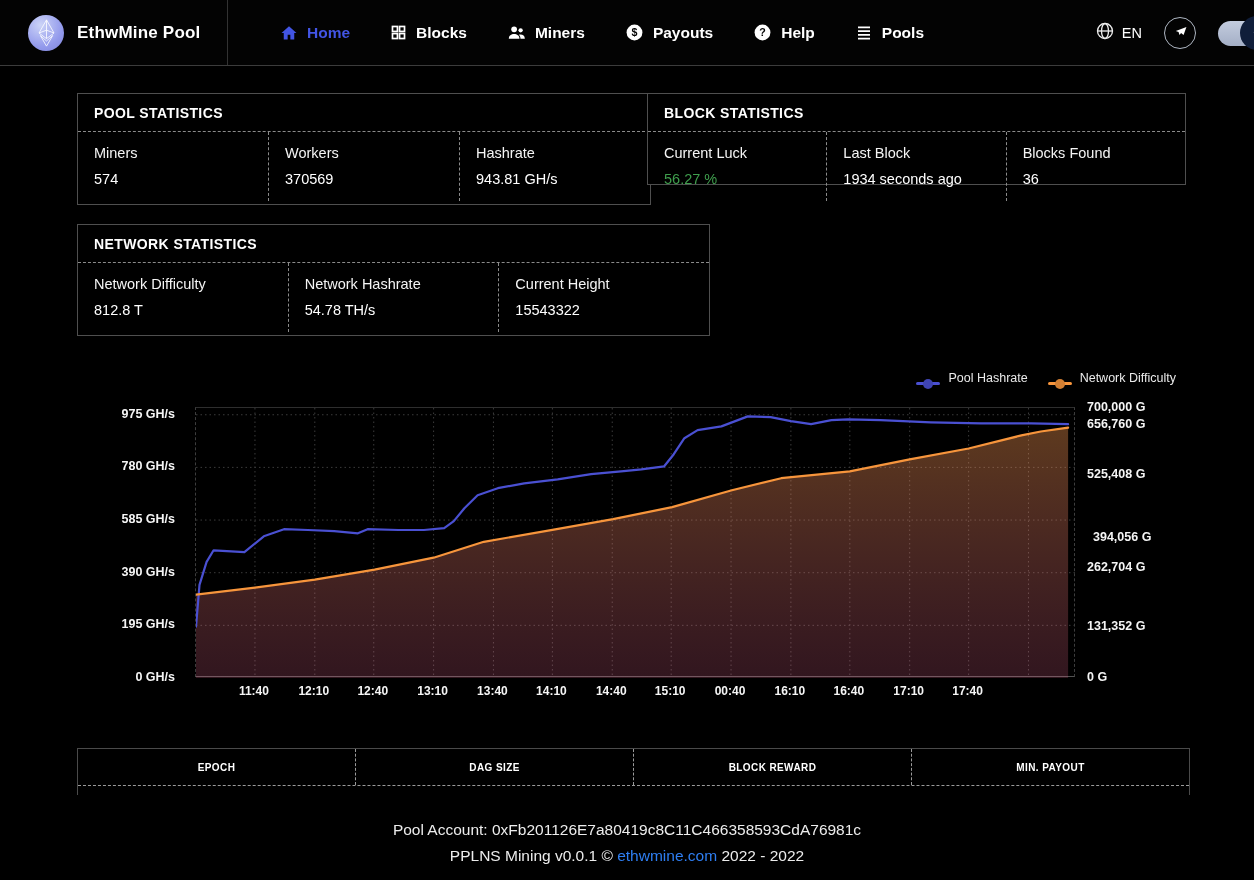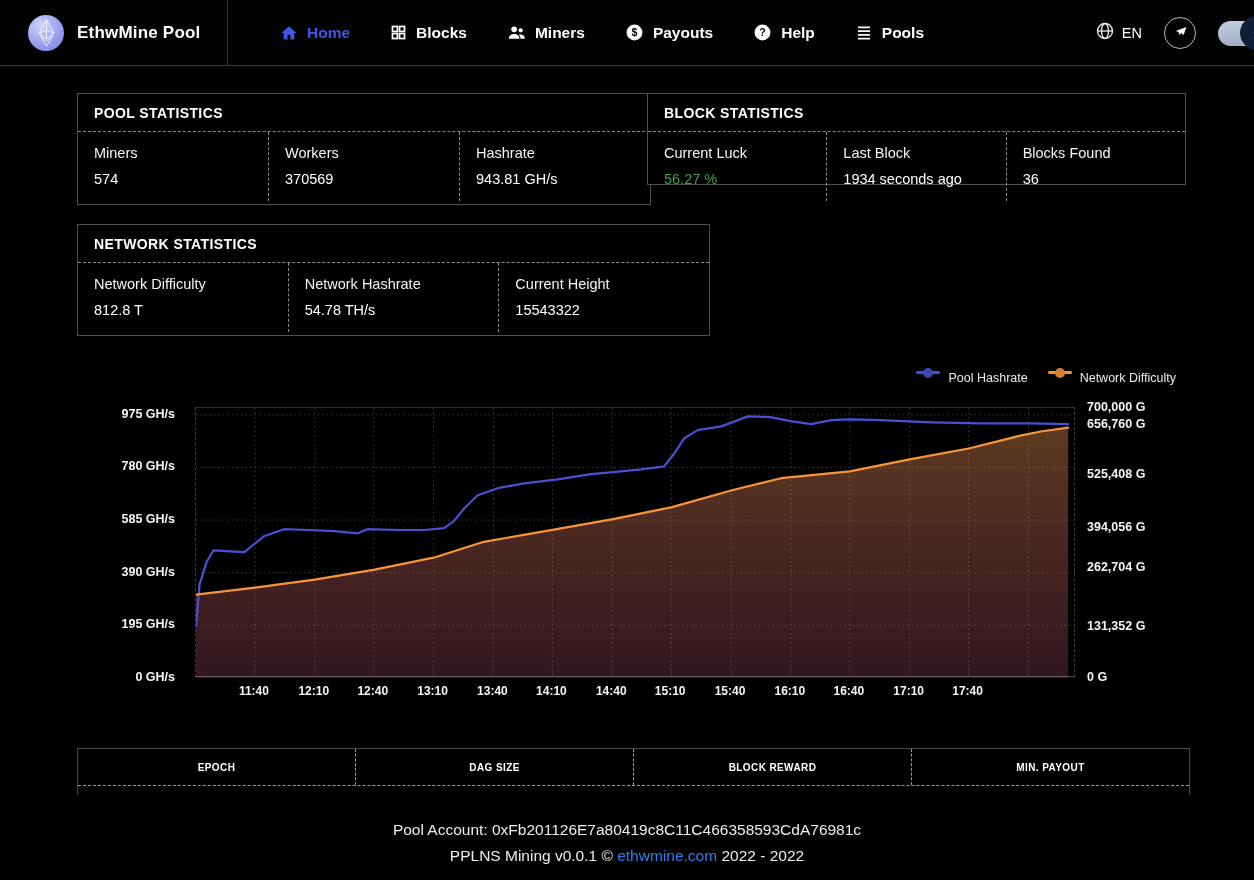--- a/index.html
+++ b/index.html
@@ -45,21 +45,21 @@
   .stat-label { font-size:14.5px; color:#f4f4f4; }
   .stat-value { font-size:14.5px; margin-top:10px; color:#fff; }
   .stat-value.green { color:#3f9e4d; }
   #card-pool    { left:77px;  top:93px;  width:574px; height:112px; }
   #card-block   { left:647px; top:93px;  width:539px; height:92px; }
   #card-network { left:77px;  top:224px; width:633px; height:112px; }
   
   .chart { position:absolute; left:0; top:360px; width:1254px; height:350px; }
   .legend { position:absolute; top:11px; right:78px; display:flex; gap:20px; align-items:center;
             font-size:12.5px; color:#eaeaea; }
-  .legend-item { display:flex; align-items:flex-start; gap:8px; cursor:pointer; }
+  .legend-item { display:flex; align-items:flex-end; gap:8px; cursor:pointer; }
   .lmark { position:relative; width:24px; height:3px; background:currentColor; border-radius:2px; }
   .lmark::after { content:''; position:absolute; left:7px; top:-3.5px; width:10px; height:10px;
                   border-radius:50%; background:currentColor; filter:brightness(.85); }
   .plot { position:absolute; left:195px; top:47px; width:880px; height:270px;
           border-left:1px dashed #3d3d3d; border-right:1px dashed #3d3d3d;
           border-top:1px solid #2e2e2e; border-bottom:1px solid #535353; }
   .plot svg { position:absolute; left:0; top:0; }
   .ytick { position:absolute; font-size:12.5px; font-weight:700; color:#f5f5f5; line-height:14px;
            white-space:nowrap; }
   .ytick.left { width:118px; left:57px; text-align:right; }
@@ -280,33 +280,33 @@
   </div>
 <div class="ytick left" style="top: 310px;">0 GH/s</div>
     <div class="ytick left" style="top: 257.35px;">195 GH/s</div>
     <div class="ytick left" style="top: 204.7px;">390 GH/s</div>
     <div class="ytick left" style="top: 152.05px;">585 GH/s</div>
     <div class="ytick left" style="top: 99.4px;">780 GH/s</div>
     <div class="ytick left" style="top: 46.75px;">975 GH/s</div>
     <div class="ytick right" style="top: 310px;">0 G</div>
     <div class="ytick right" style="top: 259.336px;">131,352 G</div>
     <div class="ytick right" style="top: 200px;">262,704 G</div>
-    <div class="ytick right" style="top: 160px;">394,056 G</div>
+    <div class="ytick right" style="top: 170px; margin-left: 6px;">394,056 G</div>
     <div class="ytick right" style="top: 107.343px;">525,408 G</div>
     <div class="ytick right" style="top: 56.6783px;">656,760 G</div>
     <div class="ytick right" style="top: 40px;">700,000 G</div>
     <div class="xtick" style="left: 253.96px;">11:40</div>
     <div class="xtick" style="left: 313.8px;">12:10</div>
     <div class="xtick" style="left: 372.76px;">12:40</div>
     <div class="xtick" style="left: 432.6px;">13:10</div>
     <div class="xtick" style="left: 492.44px;">13:40</div>
     <div class="xtick" style="left: 551.4px;">14:10</div>
     <div class="xtick" style="left: 611.24px;">14:40</div>
     <div class="xtick" style="left: 670.2px;">15:10</div>
-    <div class="xtick" style="left: 730.04px;">15:40</div>
+    <div class="xtick" style="left: 730.04px;">00:40</div>
     <div class="xtick" style="left: 789.88px;">16:10</div>
     <div class="xtick" style="left: 848.84px;">16:40</div>
     <div class="xtick" style="left: 908.68px;">17:10</div>
     <div class="xtick" style="left: 967.64px;">17:40</div>
   </section>
 
 <section class="table">
   <div class="thead">
     <div class="th">EPOCH</div>
     <div class="th">DAG SIZE</div>

